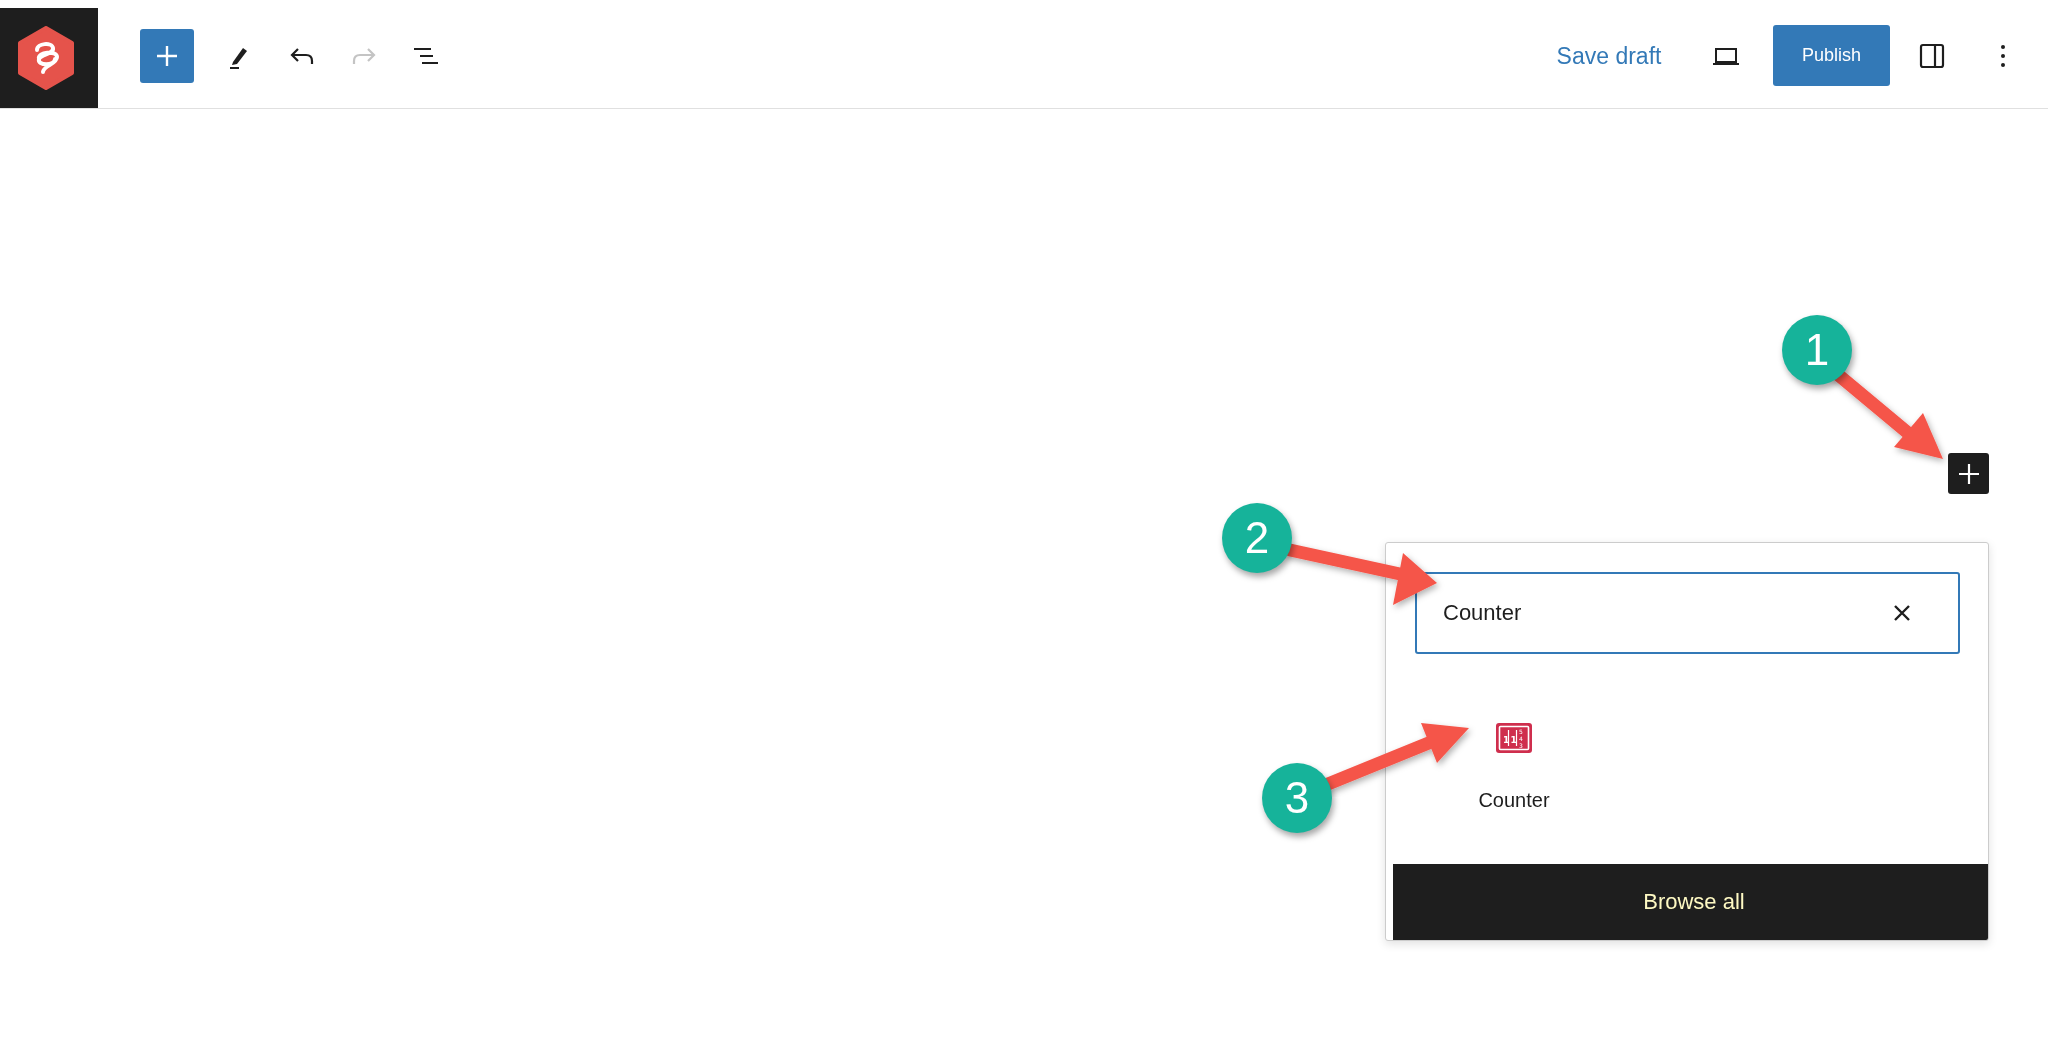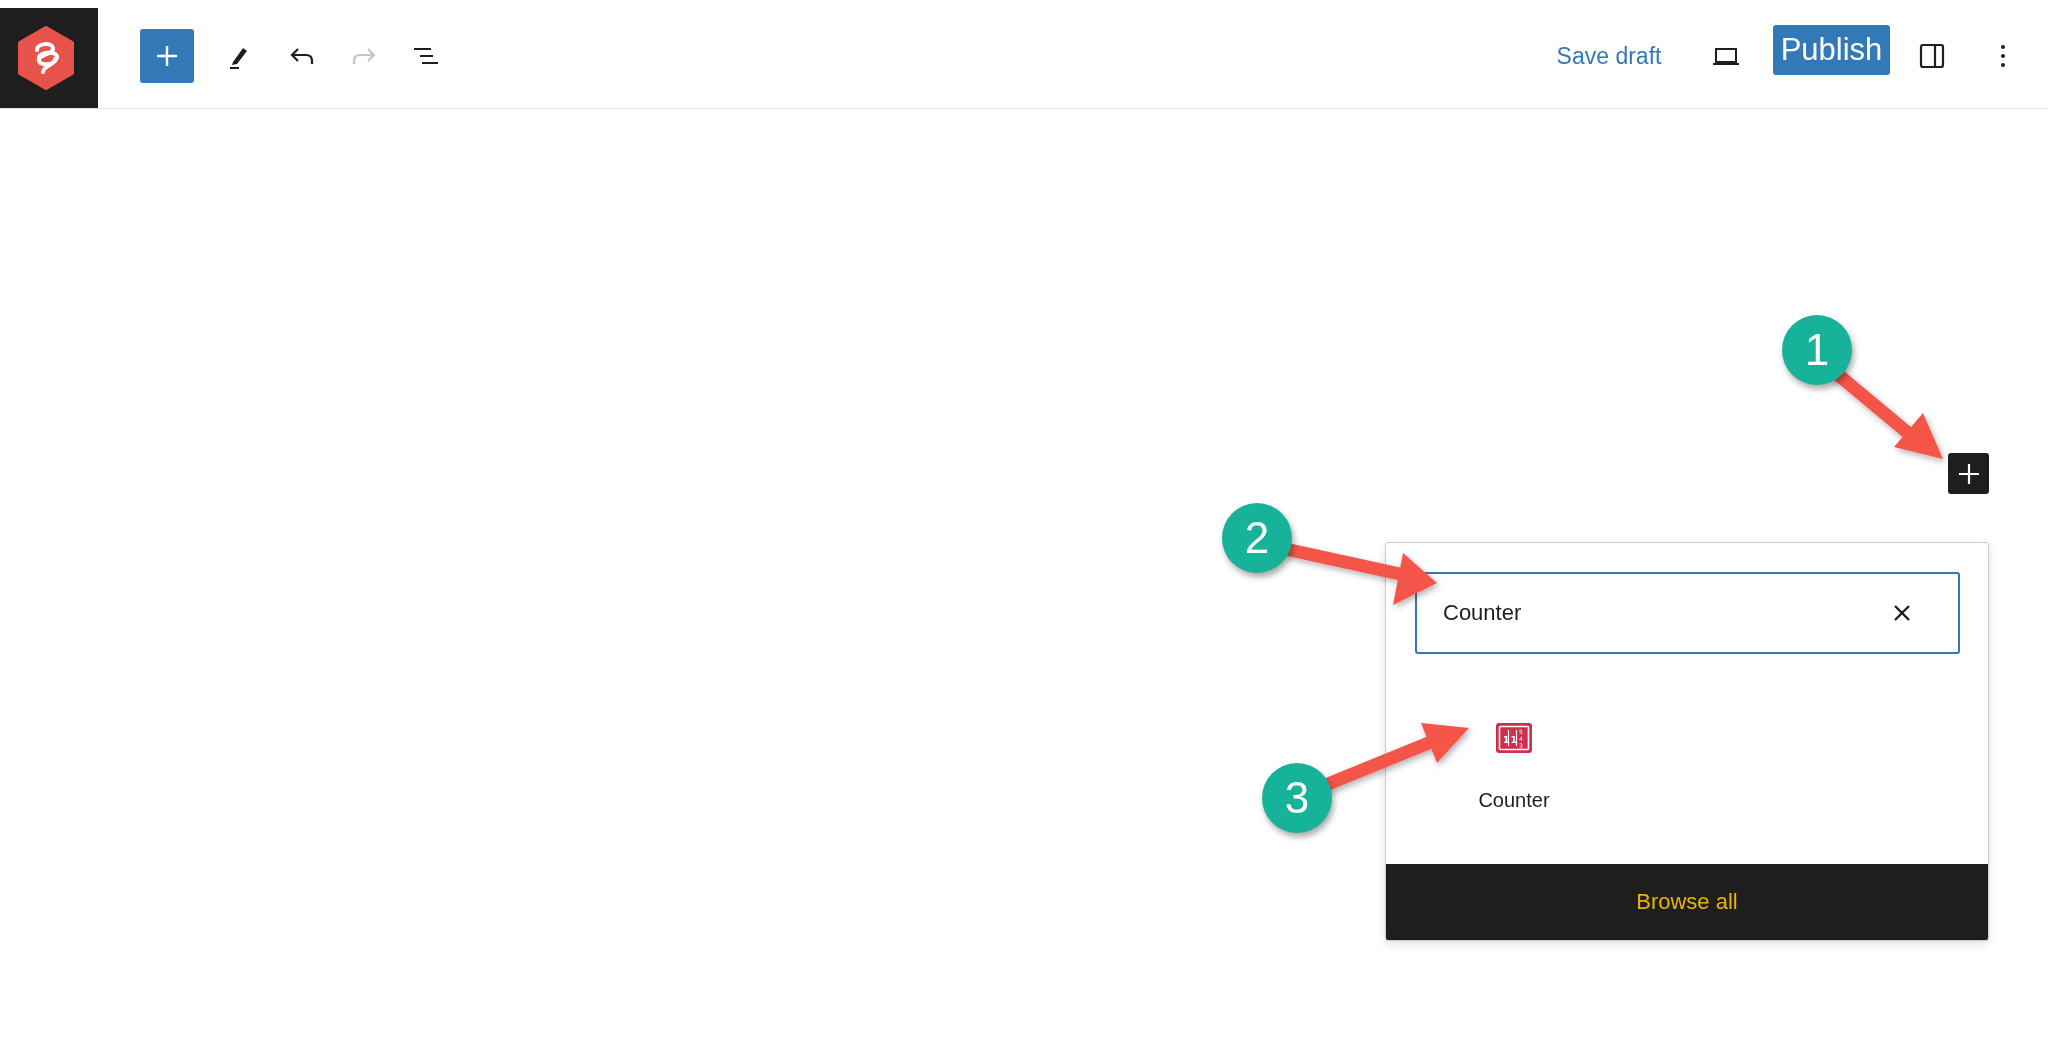--- a/index.html
+++ b/index.html
@@ -35,24 +35,24 @@
     .redo-btn { left: 337px; }
     .listview-btn { left: 399px; }
 
     .save-draft {
       position: absolute; left: 1546px; top: 21px; height: 54px; width: 126px;
       display: flex; align-items: center; justify-content: center;
       color: #3379b7; font-size: 23px; cursor: pointer;
     }
     .preview-btn { left: 1699px; }
     .publish-btn {
-      position: absolute; left: 1773px; top: 17px; width: 117px; height: 50px;
+      position: absolute; left: 1773px; top: 17px; width: 117px; height: 61px;
       background: #3379b7; color: #fff; border-radius: 3px;
       display: flex; align-items: center; justify-content: center;
-      font-size: 31px; cursor: pointer;
+      font-size: 18px; cursor: pointer;
     }
     .settings-btn { left: 1905px; }
     .options-btn { left: 1977px; width: 52px; }
 
     
     .post-title {
       position: absolute; left: 57px; top: 206px;
       font-size: 64px; line-height: 80px; color: #000;
       letter-spacing: -0.2px; white-space: nowrap;
     }
@@ -88,22 +88,22 @@
     .clear-btn svg { width: 28px; height: 28px; }
 
     .block-result {
       position: absolute; left: 76px; top: 170px; width: 104px; height: 110px;
       display: flex; flex-direction: column; align-items: center; cursor: pointer;
     }
     .block-icon { width: 36px; height: 30px; margin-top: 10px; }
     .block-label { margin-top: 36px; font-size: 20px; color: #1e1e1e; }
 
     .browse-all {
-      position: absolute; left: 0; bottom: 0; width: 100%; height: 76px;
-      background: #1e1e1e; color: #eab308; font-size: 22px;
+      position: absolute; left: 7px; bottom: 0; width: 100%; height: 76px;
+      background: #1e1e1e; color: #fef9c3; font-size: 22px;
       display: flex; align-items: center; justify-content: center; cursor: pointer;
     }
 
     
     .annotations { position: absolute; left: 0; top: 0; width: 2048px; height: 1056px; pointer-events: none; }
     .callout {
       position: absolute; width: 70px; height: 70px; border-radius: 50%;
       background: #16b39a; color: #fff; font-size: 44px;
       display: flex; align-items: center; justify-content: center;
       box-shadow: 2px 4px 6px rgba(0,0,0,0.35);

